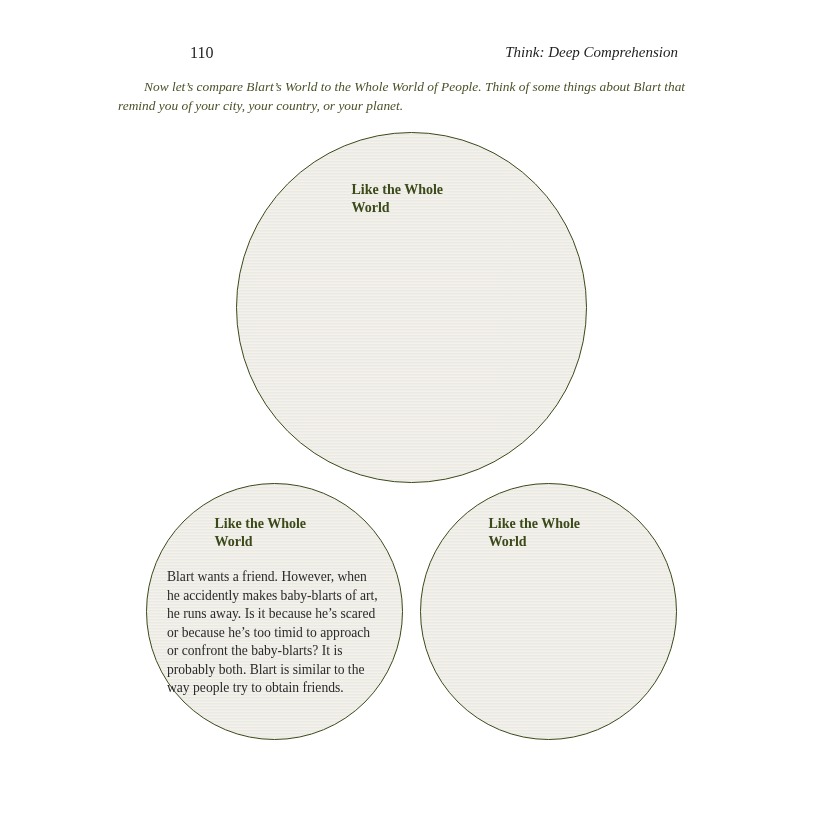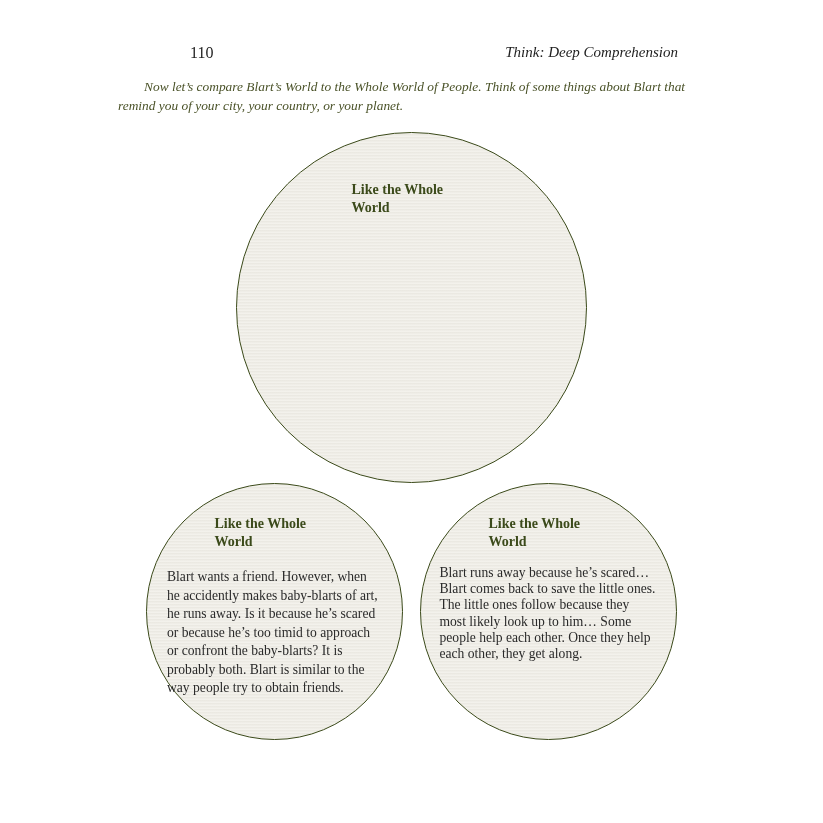--- a/index.html
+++ b/index.html
@@ -124,14 +124,13 @@
   <div class="circle-body"></div>
 </div>
 
 <div class="circle circle-left">
   <div class="circle-title">Like the Whole World</div>
   <div class="circle-body">Blart wants a friend. However, when he accidently makes baby-blarts of art, he runs away. Is it because he’s scared or because he’s too timid to approach or confront the baby-blarts? It is probably both. Blart is similar to the way people try to obtain friends.</div>
 </div>
 
 <div class="circle circle-right">
   <div class="circle-title">Like the Whole World</div>
-  <div class="circle-body">Blart runs away because he’s scared… Blart comes back to save the little ones. The little ones follow because they most likely look up to him… Some people help each other. Once they help each other, they get along.</div>
 </div>
 
 </body></html>

